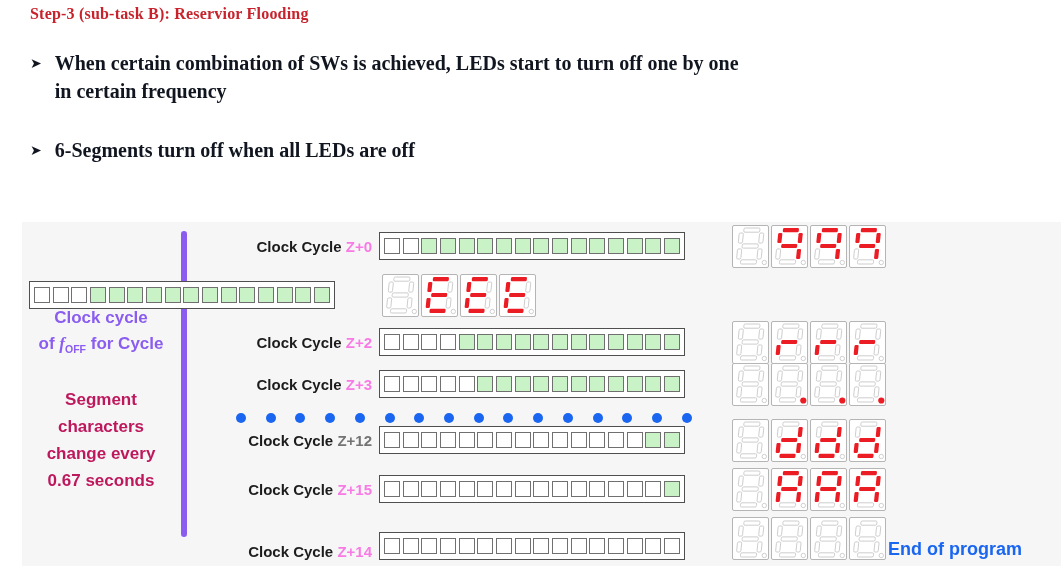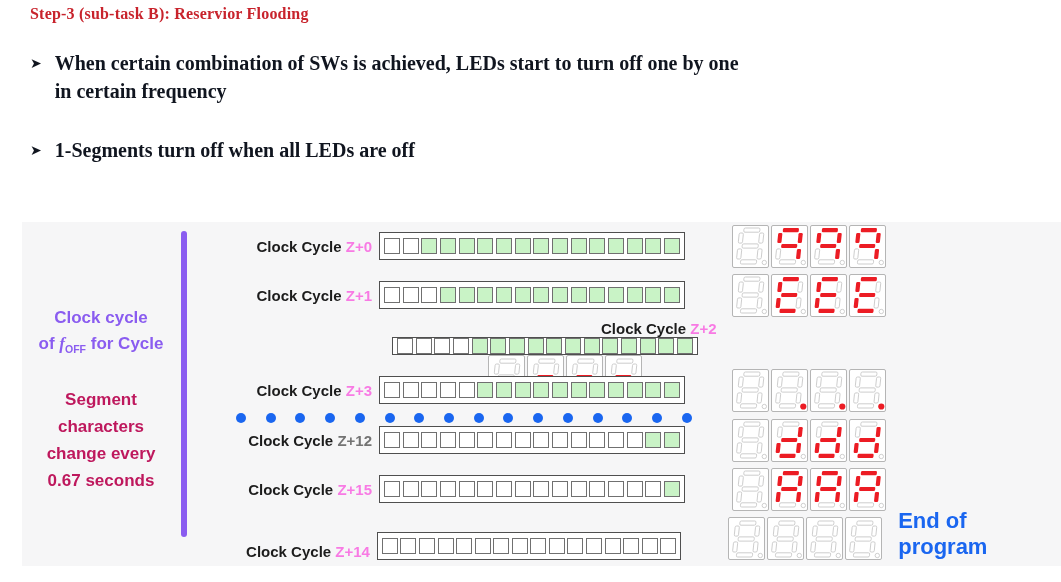--- a/index.html
+++ b/index.html
@@ -49,38 +49,38 @@
     border:1.5px solid #4f4f4f; display:flex; align-items:center;
     justify-content:space-between; padding:0 4px;
   }
   .led { box-sizing:border-box; width:16px; height:16px; border:1.7px solid #707070; background:#ffffff; }
   .seg-group { margin-left:47px; display:flex; gap:2px; }
   .seven-seg {
     box-sizing:border-box; width:37px; height:43px; background:#ffffff;
     border:1.5px solid #b5b5b5; border-radius:2px;
   }
   .seven-seg svg { display:block; margin:0.5px auto 0 auto; }
-  .end-label { margin-left:16px; font-size:22px; font-weight:700; }
+  .end-label { margin-left:2px; font-size:18px; font-weight:700; }
   .dots-row { position:absolute; left:214px; top:191px; width:456px; display:flex; justify-content:space-between; }
   .dot { width:10px; height:10px; border-radius:50%; }
 </style>
 </head>
 <body>
 
 <div class="slide-title" style="color: rgb(200, 35, 44);">Step-3 (sub-task B): Reservior Flooding</div>
 
 <div class="bullet" id="bullet-1">
   <span class="bullet-marker">➤</span>
   <div class="bullet-text">When certain combination of SWs is achieved, LEDs start to turn off one by one
 in certain frequency</div>
 </div>
 
 <div class="bullet" id="bullet-2">
   <span class="bullet-marker">➤</span>
-  <div class="bullet-text">1-Segments turn off when all LEDs are off</div>
+  <div class="bullet-text">6-Segments turn off when all LEDs are off</div>
 </div>
 
 <div class="panel">
   <div class="timeline-bar" style="background: rgb(138, 92, 240);"></div>
 
   <div class="side-note" id="note1" style="color: rgb(138, 92, 240);">
     <span class="note-line">Clock cycle</span>
     <span class="note-line"><span>of </span><i class="f-ital">f</i><sub>OFF</sub><span> for Cycle</span></span>
   </div>
 
@@ -163,21 +163,20 @@
                 <rect x="3.2" y="22.9" width="4.2" height="10.1" rx="1.3" fill="#ffffff" stroke="#c9c9c9" stroke-width="0.9"></rect>
                 <rect x="23.6" y="22.9" width="4.2" height="10.1" rx="1.3" fill="#ec1c24" stroke="none"></rect>
                 <rect x="7.5" y="33.8" width="16" height="4.2" rx="1.3" fill="#ffffff" stroke="#c9c9c9" stroke-width="0.9"></rect>
               </g>
               <circle cx="30.3" cy="36.5" r="2.2" fill="none" stroke="#c9c9c9" stroke-width="0.9"></circle>
             </svg>
           </span>
         </div>
       </div>
       <div class="cycle-row" style="top: 51px;">
-        <div class="row-label"><span>Clock Cycle </span><span class="cycle-num" style="color:#f87ae4">Z+1</span></div>
         <div class="led-box">
           <span class="led"></span>
           <span class="led"></span>
           <span class="led"></span>
           <span class="led" style="background:#c9f3c6"></span>
           <span class="led" style="background:#c9f3c6"></span>
           <span class="led" style="background:#c9f3c6"></span>
           <span class="led" style="background:#c9f3c6"></span>
           <span class="led" style="background:#c9f3c6"></span>
           <span class="led" style="background:#c9f3c6"></span>
@@ -241,21 +240,21 @@
                 <rect x="7.5" y="17.9" width="16" height="4.2" rx="1.3" fill="#ec1c24" stroke="none"></rect>
                 <rect x="3.2" y="22.9" width="4.2" height="10.1" rx="1.3" fill="#ec1c24" stroke="none"></rect>
                 <rect x="23.6" y="22.9" width="4.2" height="10.1" rx="1.3" fill="#ffffff" stroke="#c9c9c9" stroke-width="0.9"></rect>
                 <rect x="7.5" y="33.8" width="16" height="4.2" rx="1.3" fill="#ec1c24" stroke="none"></rect>
               </g>
               <circle cx="30.3" cy="36.5" r="2.2" fill="none" stroke="#c9c9c9" stroke-width="0.9"></circle>
             </svg>
           </span>
         </div>
       </div>
-      <div class="cycle-row" style="top: 98px; flex-direction: column;">
+      <div class="cycle-row" style="top: 98px;">
         <div class="row-label"><span>Clock Cycle </span><span class="cycle-num" style="color:#f87ae4">Z+2</span></div>
         <div class="led-box">
           <span class="led"></span>
           <span class="led"></span>
           <span class="led"></span>
           <span class="led"></span>
           <span class="led" style="background:#c9f3c6"></span>
           <span class="led" style="background:#c9f3c6"></span>
           <span class="led" style="background:#c9f3c6"></span>
           <span class="led" style="background:#c9f3c6"></span>
@@ -320,21 +319,21 @@
                 <rect x="7.5" y="17.9" width="16" height="4.2" rx="1.3" fill="#ec1c24" stroke="none"></rect>
                 <rect x="3.2" y="22.9" width="4.2" height="10.1" rx="1.3" fill="#ec1c24" stroke="none"></rect>
                 <rect x="23.6" y="22.9" width="4.2" height="10.1" rx="1.3" fill="#ffffff" stroke="#c9c9c9" stroke-width="0.9"></rect>
                 <rect x="7.5" y="33.8" width="16" height="4.2" rx="1.3" fill="#ffffff" stroke="#c9c9c9" stroke-width="0.9"></rect>
               </g>
               <circle cx="30.3" cy="36.5" r="2.2" fill="none" stroke="#c9c9c9" stroke-width="0.9"></circle>
             </svg>
           </span>
         </div>
       </div>
-      <div class="cycle-row" style="top: 146px;">
+      <div class="cycle-row" style="top: 140px;">
         <div class="row-label"><span>Clock Cycle </span><span class="cycle-num" style="color:#f87ae4">Z+3</span></div>
         <div class="led-box">
           <span class="led"></span>
           <span class="led"></span>
           <span class="led"></span>
           <span class="led"></span>
           <span class="led"></span>
           <span class="led" style="background:#c9f3c6"></span>
           <span class="led" style="background:#c9f3c6"></span>
           <span class="led" style="background:#c9f3c6"></span>

